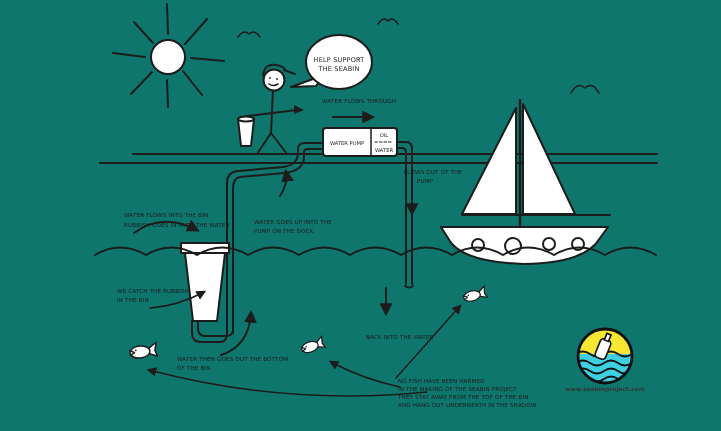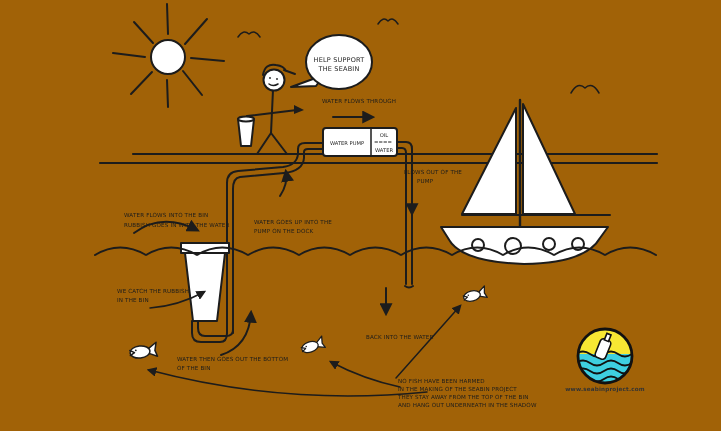--- a/index.html
+++ b/index.html
@@ -1,16 +1,16 @@
 <!DOCTYPE html>
 <html><head>
 <meta charset="utf-8">
 <style>
   html,body{margin:0;padding:0;background:#ffffff;}
-  .stage{width:721px;height:431px;position:relative;background:#a16207;overflow:hidden;
+  .stage{width:721px;height:431px;position:relative;background:#0f766e;overflow:hidden;
          font-family:"DejaVu Sans",sans-serif;}
   svg{display:block;}
   svg text{font-family:"DejaVu Sans",sans-serif;fill:#1c1c1c;}
   .lbl{font-size:5.6px;letter-spacing:.15px;}
   .lbl-bubble{font-size:6.5px;letter-spacing:.2px;}
   .lbl-pump{font-size:5.2px;}
   .lbl-site{font-size:5.6px;font-weight:bold;fill:#333;letter-spacing:.2px;}
   .ink{stroke:#1c1c1c;fill:none;stroke-linecap:round;stroke-linejoin:round;}
   .w2{stroke-width:2;}
   .w15{stroke-width:1.5;}

